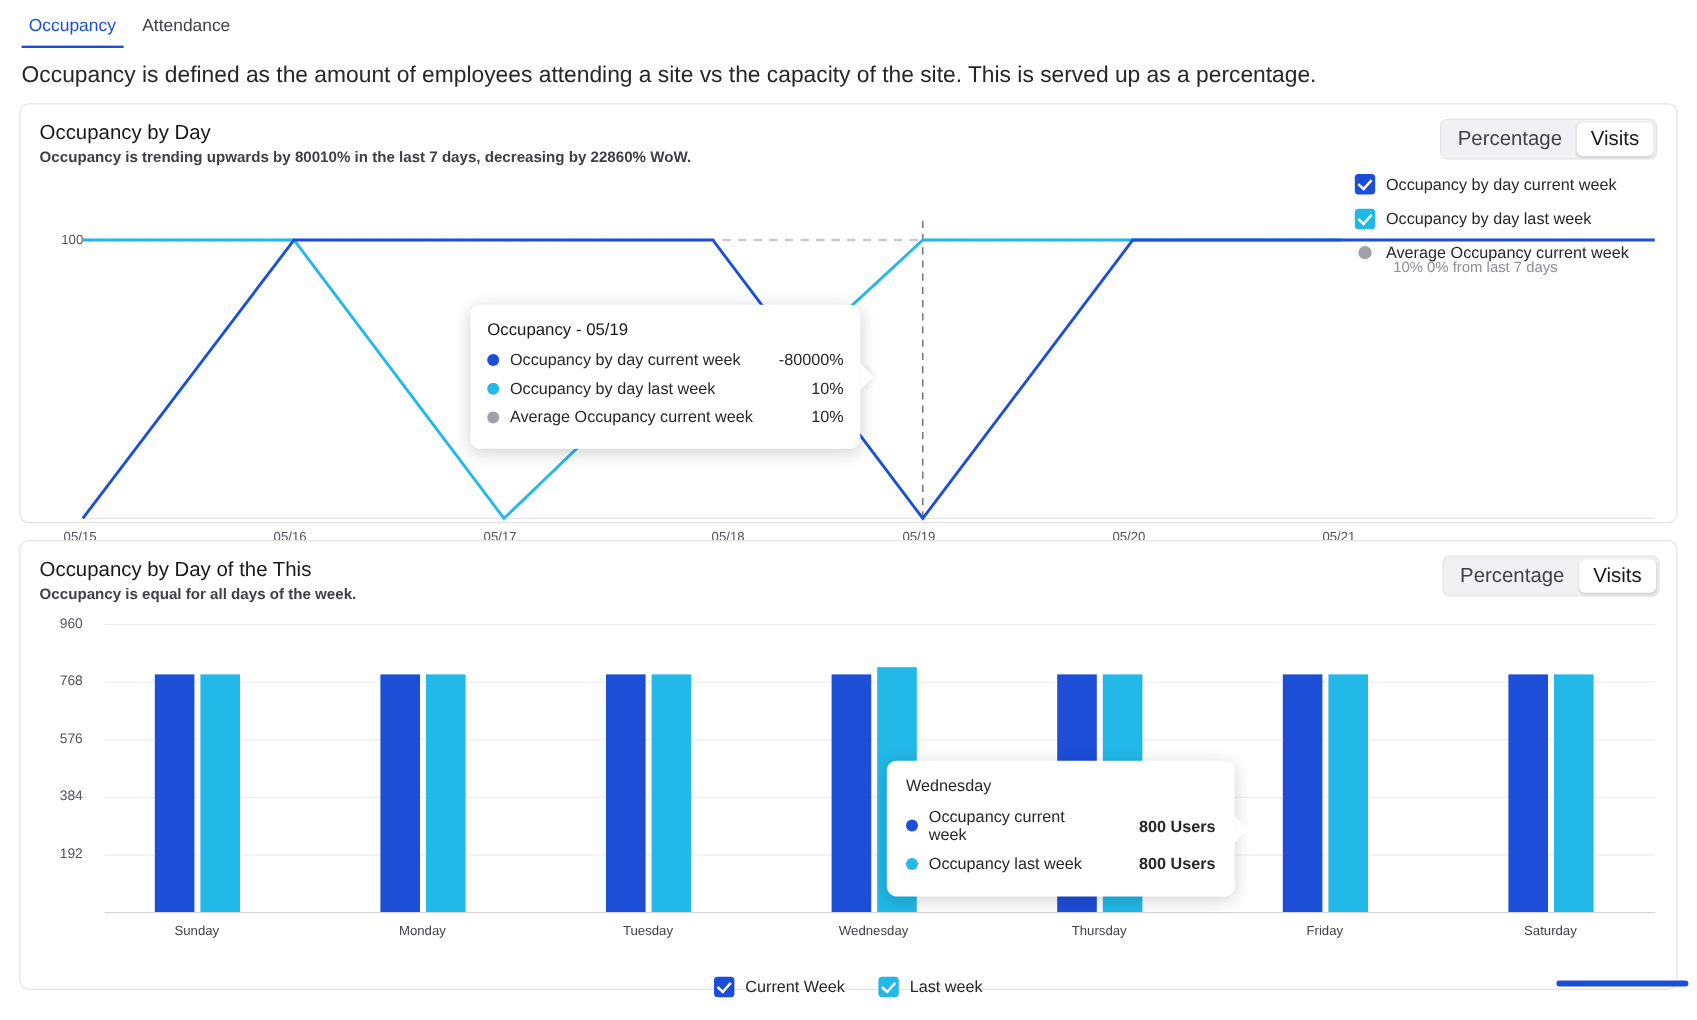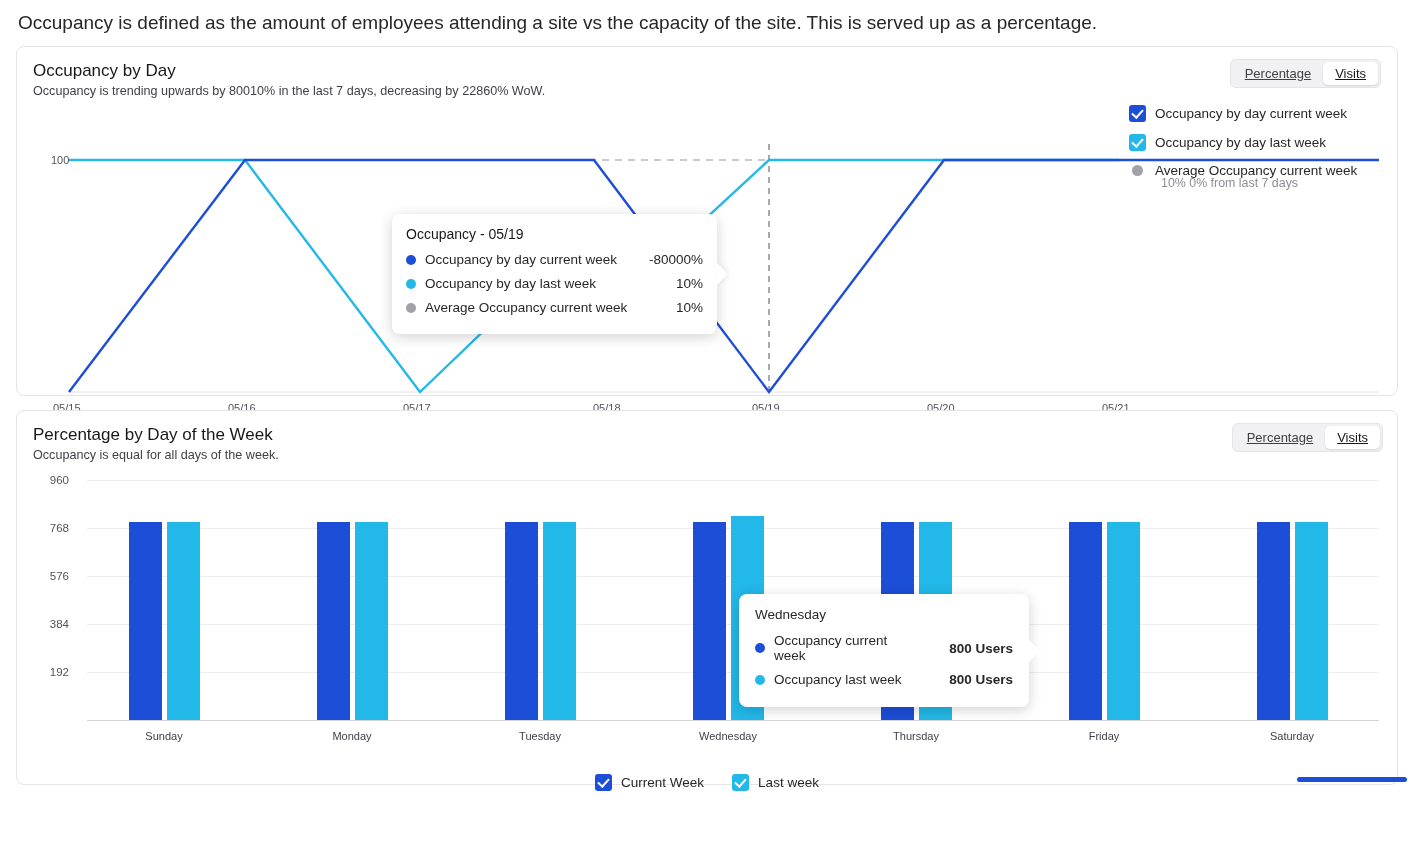--- a/index.html
+++ b/index.html
@@ -52,38 +52,38 @@
   }
   .card-title {
     font-size: 17px;
     color: #18181b;
     font-weight: 400;
   }
   .card-sub {
     font-size: 12.6px;
     color: #3f3f46;
     margin-top: 3px;
+    font-weight: bold;
   }
 
   
   .toggle {
     position: absolute;
     display: flex;
     background: #f1f1f4;
     border-radius: 6px;
     padding: 2px;
     border: 1px solid #e4e4e7;
   }
   .toggle .seg {
-    font-size: 13px;
+    font-size: 17px;
     padding: 4px 12px;
     border-radius: 5px;
     color: #3f3f46;
     cursor: pointer;
-    text-decoration: underline;
   }
   .toggle .seg.on {
     background: #ffffff;
     color: #18181b;
     box-shadow: 0 1px 2px rgba(0,0,0,.12);
   }
 
   
   .linewrap { position: relative; height: 315px; }
   .chart-svg { position: absolute; left: 0; top: 0; }
@@ -235,20 +235,24 @@
     width: 110px; height: 5px;
     background: #1d4ed8;
     border-radius: 3px;
   }
 </style>
 </head>
 <body>
 
 <div class="page">
 
+  <div class="tabbar">
+    <div class="tab active">Occupancy</div>
+    <div class="tab">Attendance</div>
+  </div>
 
   <div class="intro">Occupancy is defined as the amount of employees attending a site vs the capacity of the site. This is served up as a percentage.</div>
 
   <div class="card" style="height:350px;">
     <div class="card-head">
       <div class="card-title">Occupancy by Day</div>
       <div class="card-sub">Occupancy is trending upwards by 80010% in the last 7 days, decreasing by 22860% WoW.</div>
     </div>
 
     <div class="toggle" style="right:16px; top:12px;">
@@ -316,21 +320,21 @@
       <div class="lg-row" style="margin-bottom:4px;">
         <span class="dotg"></span>
         <span>Average Occupancy current week</span>
       </div>
       <div class="lg-sub">10% 0% from last 7 days</div>
     </div>
   </div>
 
   <div class="card" style="height:375px;">
     <div class="card-head">
-      <div class="card-title">Percentage by Day of the Week</div>
+      <div class="card-title">Occupancy by Day of the This</div>
       <div class="card-sub">Occupancy is equal for all days of the week.</div>
     </div>
 
     <div class="toggle" style="right:14px; top:12px;">
       <div class="seg">Percentage</div>
       <div class="seg on">Visits</div>
     </div>
 
     <div class="barwrap">
 

